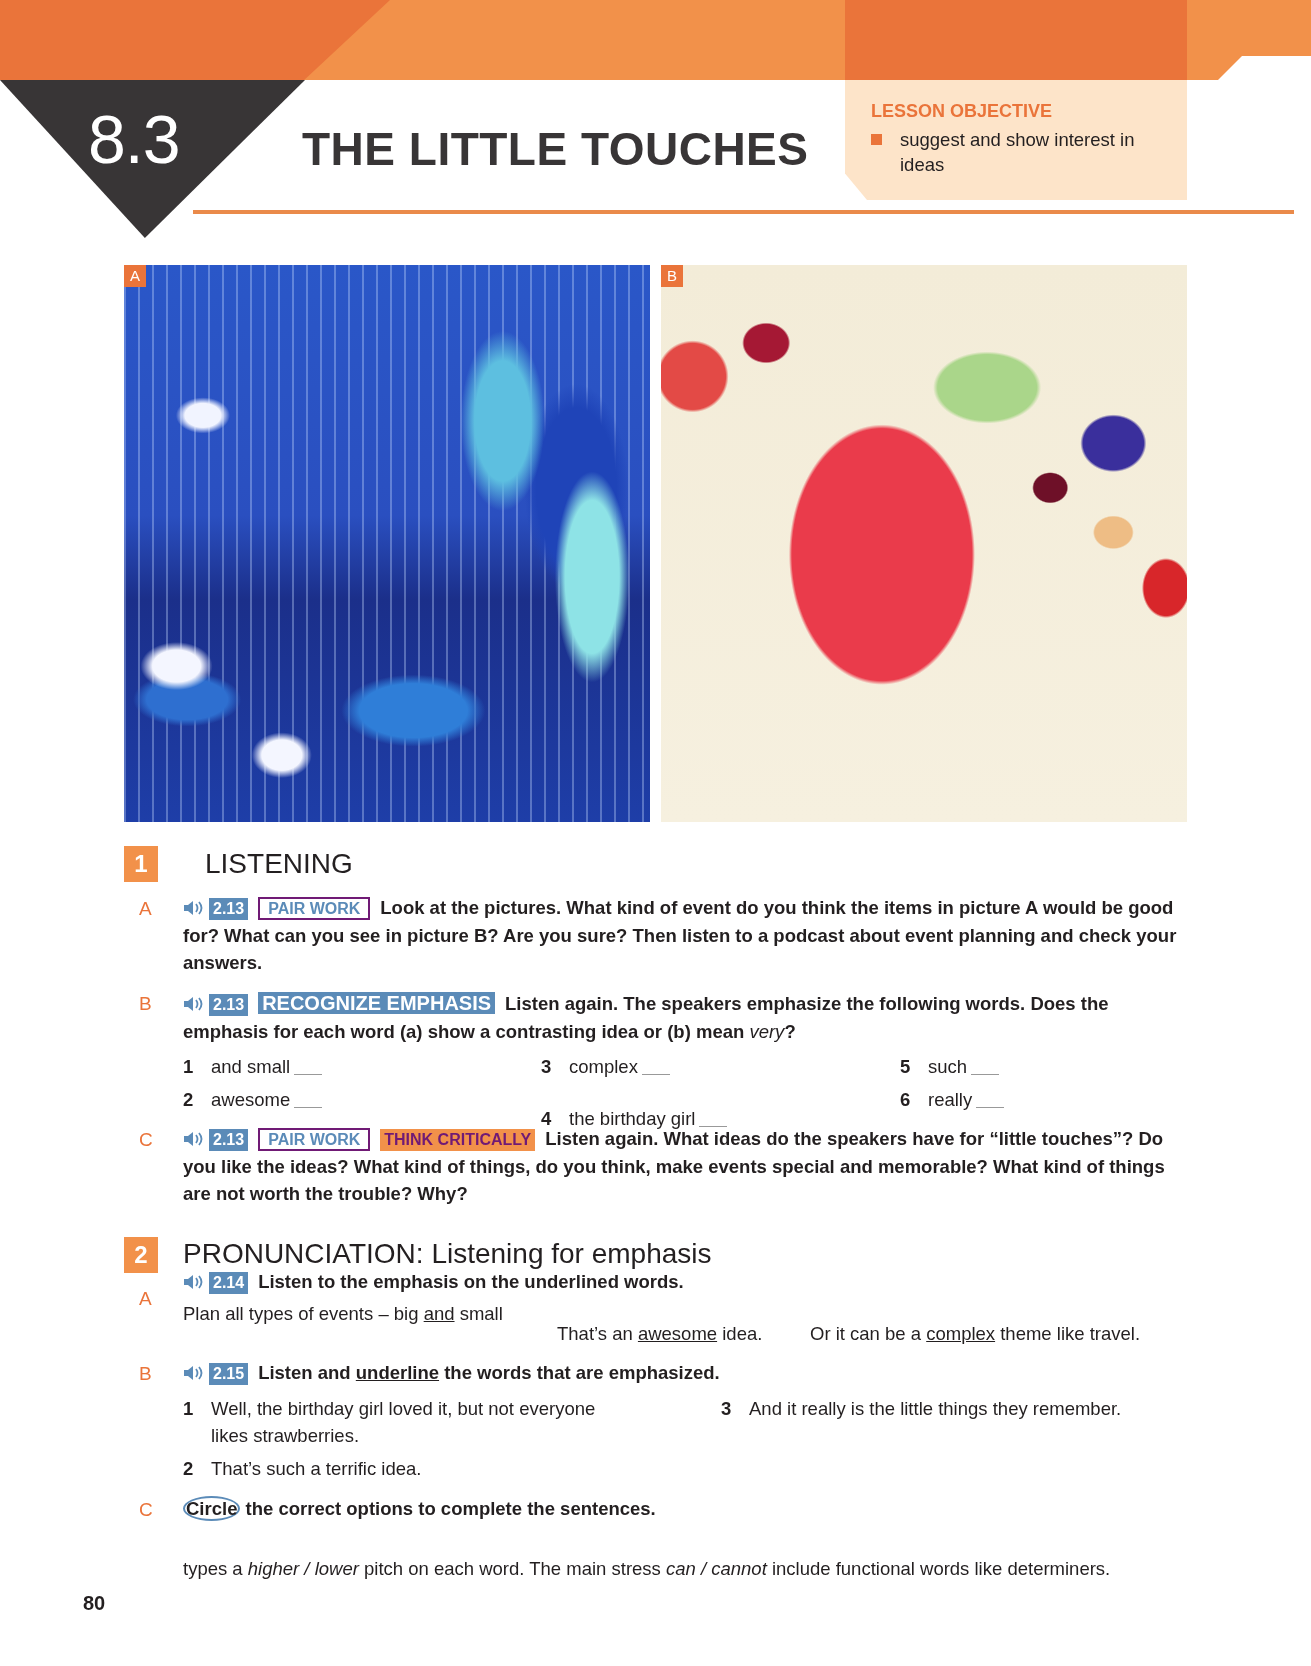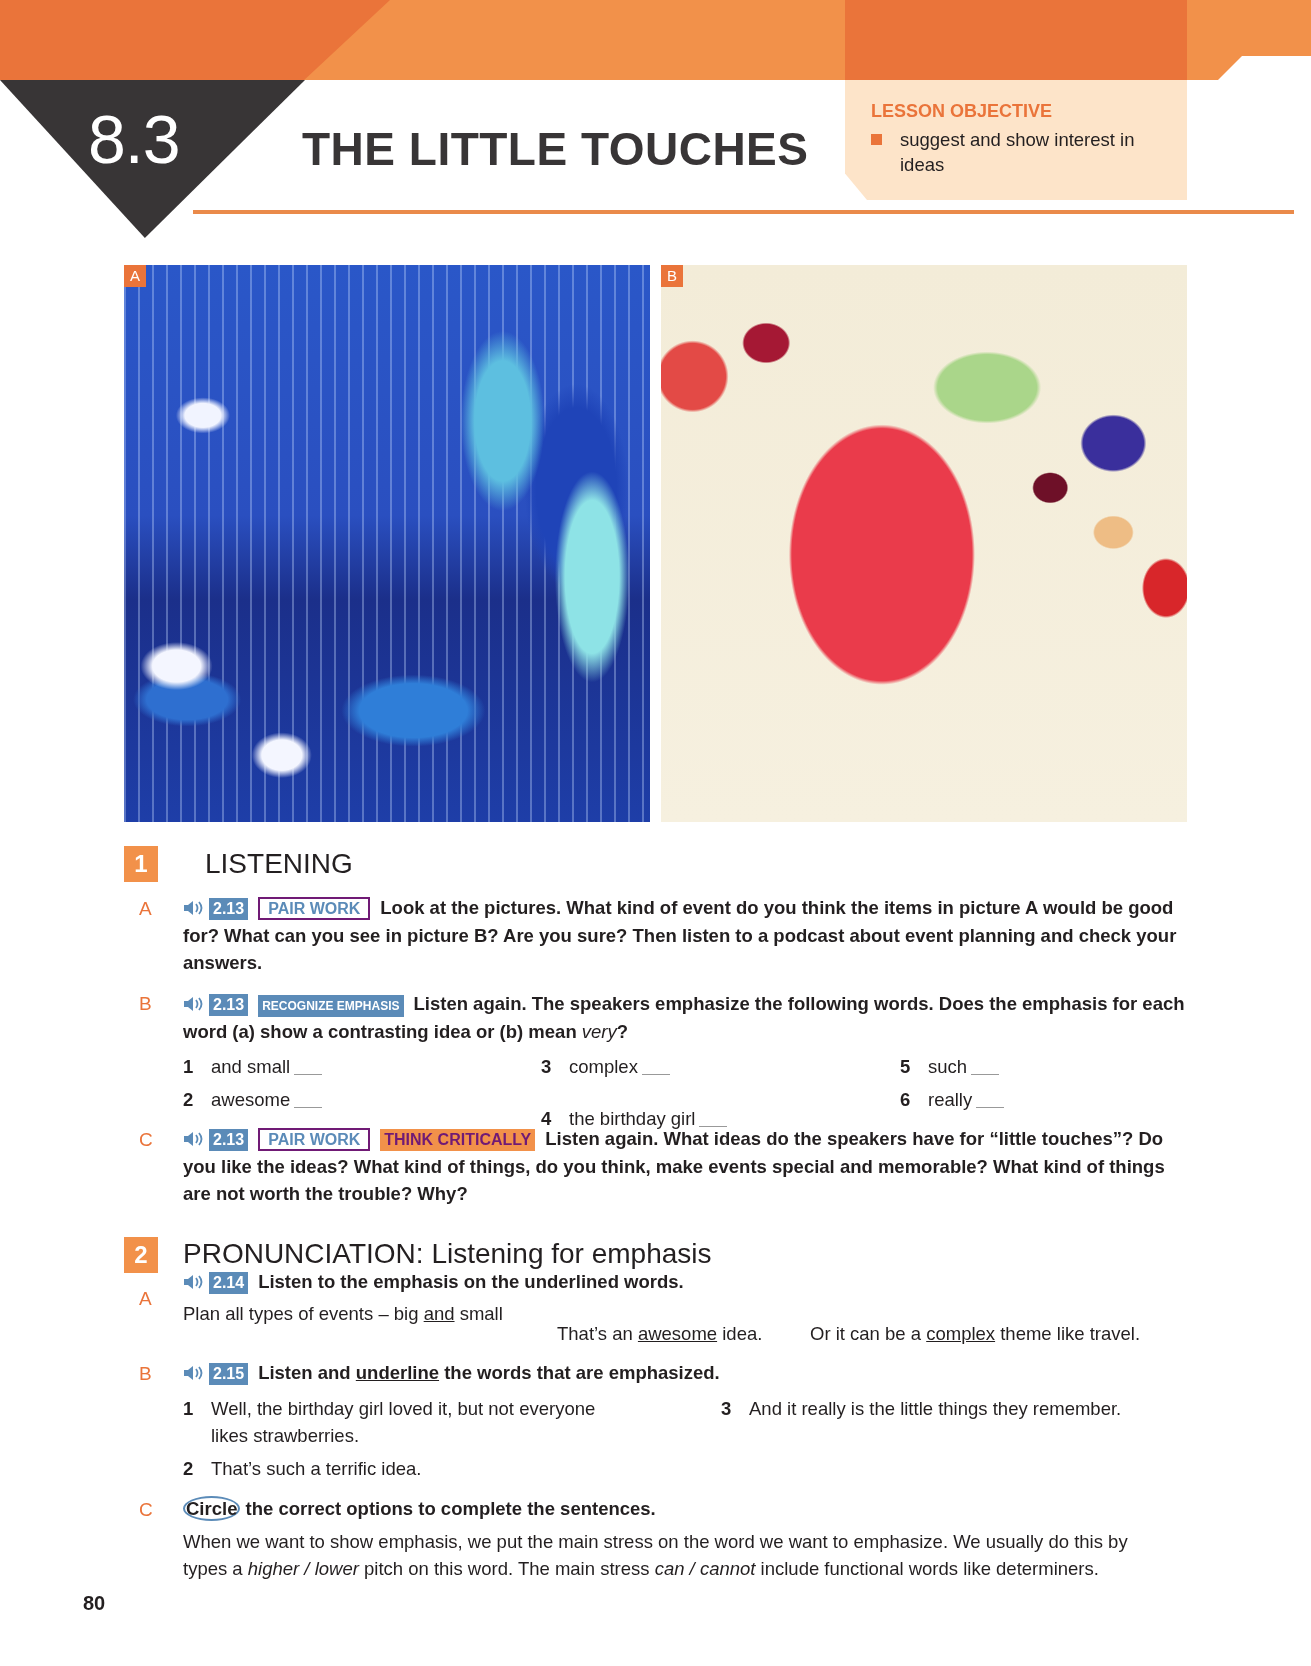--- a/index.html
+++ b/index.html
@@ -54,21 +54,21 @@
              text-align:center; line-height:36px; }
   .sec-title { font-size:28px; color:#231f20; }
   .letter { font-size:19px; color:#ea743a; }
   .inst { font-size:18.5px; font-weight:bold; line-height:27.5px; color:#231f20; }
   .body-text { font-size:18.5px; line-height:27px; color:#231f20; }
   .audio { display:inline-block; vertical-align:-3px; width:22px; height:18px; margin-right:4px; }
   .track { display:inline-block; background:#5b8bb8; color:#fff; font-weight:bold; font-size:16px;
            padding:1px 4px; line-height:20px; margin-right:10px; }
   .tag-outline { display:inline-block; border:2px solid #701a75; color:#5b8bb8; font-weight:bold; font-size:16px;
                  padding:0 8px; line-height:19px; margin-right:10px; }
-  .tag-blue { display:inline-block; background:#5b8bb8; color:#fff; font-weight:bold; font-size:12px;
+  .tag-blue { display:inline-block; background:#5b8bb8; color:#fff; font-weight:bold; font-size:20px;
               padding:1px 4px; line-height:20px; margin-right:10px; }
   .tag-orange { display:inline-block; background:#f2914a; color:#701a75; font-weight:bold; font-size:16px;
                 padding:1px 4px; line-height:20px; margin-right:10px; }
   .item-num { font-weight:bold; display:inline-block; width:28px; }
   .blank { display:inline-block; width:28px; border-bottom:1px solid #999; margin-left:4px; vertical-align:-2px; }
   .u { text-decoration:underline; }
   .circle-word { border:2px solid #5b8bb8; border-radius:50%; padding:0 1px; }
   .page-num { left:83px; top:1592px; font-size:20px; font-weight:bold; color:#231f20; }
 </style>
 </head>
@@ -149,17 +149,17 @@
       <path d="M13 5q3 4 0 8M16 3q5 6 0 12" stroke="#5b8bb8" stroke-width="1.8" fill="none"></path>
     </svg><span class="track">2.15</span><span>Listen and </span><span class="u">underline</span><span> the words that are emphasized.</span>
 </div>
 <div class="abs body-text" style="left:183px; top:1395px; width:480px;"><span class="item-num">1</span><span>Well, the birthday girl loved it, but not everyone</span><br><span style="padding-left:28px">likes strawberries.</span></div>
 <div class="abs body-text" style="left:183px; top:1455px;"><span class="item-num">2</span><span>That’s such a terrific idea.</span></div>
 <div class="abs body-text" style="left:721px; top:1395px;"><span class="item-num">3</span><span>And it really is the little things they remember.</span></div>
 
 <div class="abs letter" style="left:139px; top:1499px;">C</div>
 <div class="abs inst" style="left:183px; top:1495px; width:1010px;"><span class="circle-word">Circle</span><span> the correct options to complete the sentences.</span></div>
 <div class="abs body-text" style="left:183px; top:1528px; width:1020px;">
-  <span>When we want to show emphasis, we put the main stress on the word we want to emphasize. We usually do this by</span><br>
-  <span>types a </span><i>higher / lower</i><span> pitch on this word. The main stress </span><i>can / cannot</i><span> include functional words like determiners.</span>
+  <br>
+  <span>types a </span><i>higher / lower</i><span> pitch on each word. The main stress </span><i>can / cannot</i><span> include functional words like determiners.</span>
 </div>
 
 <div class="abs page-num">80</div>
 
 </body></html>

